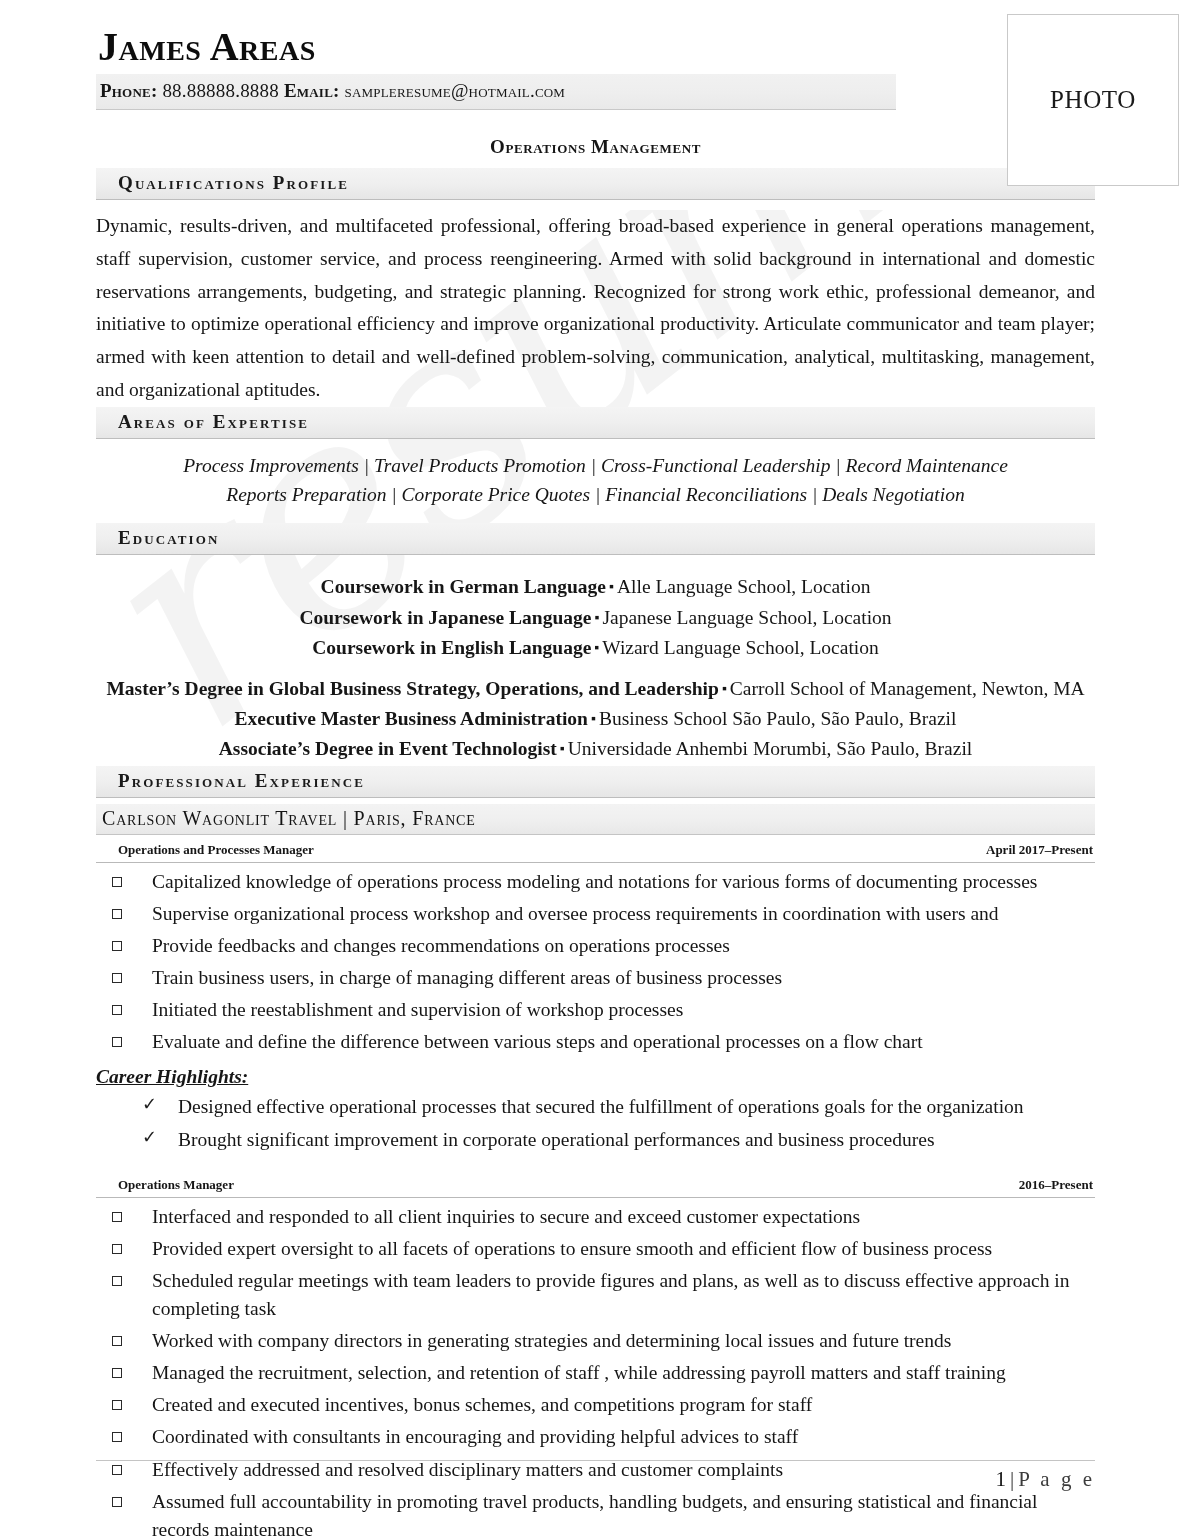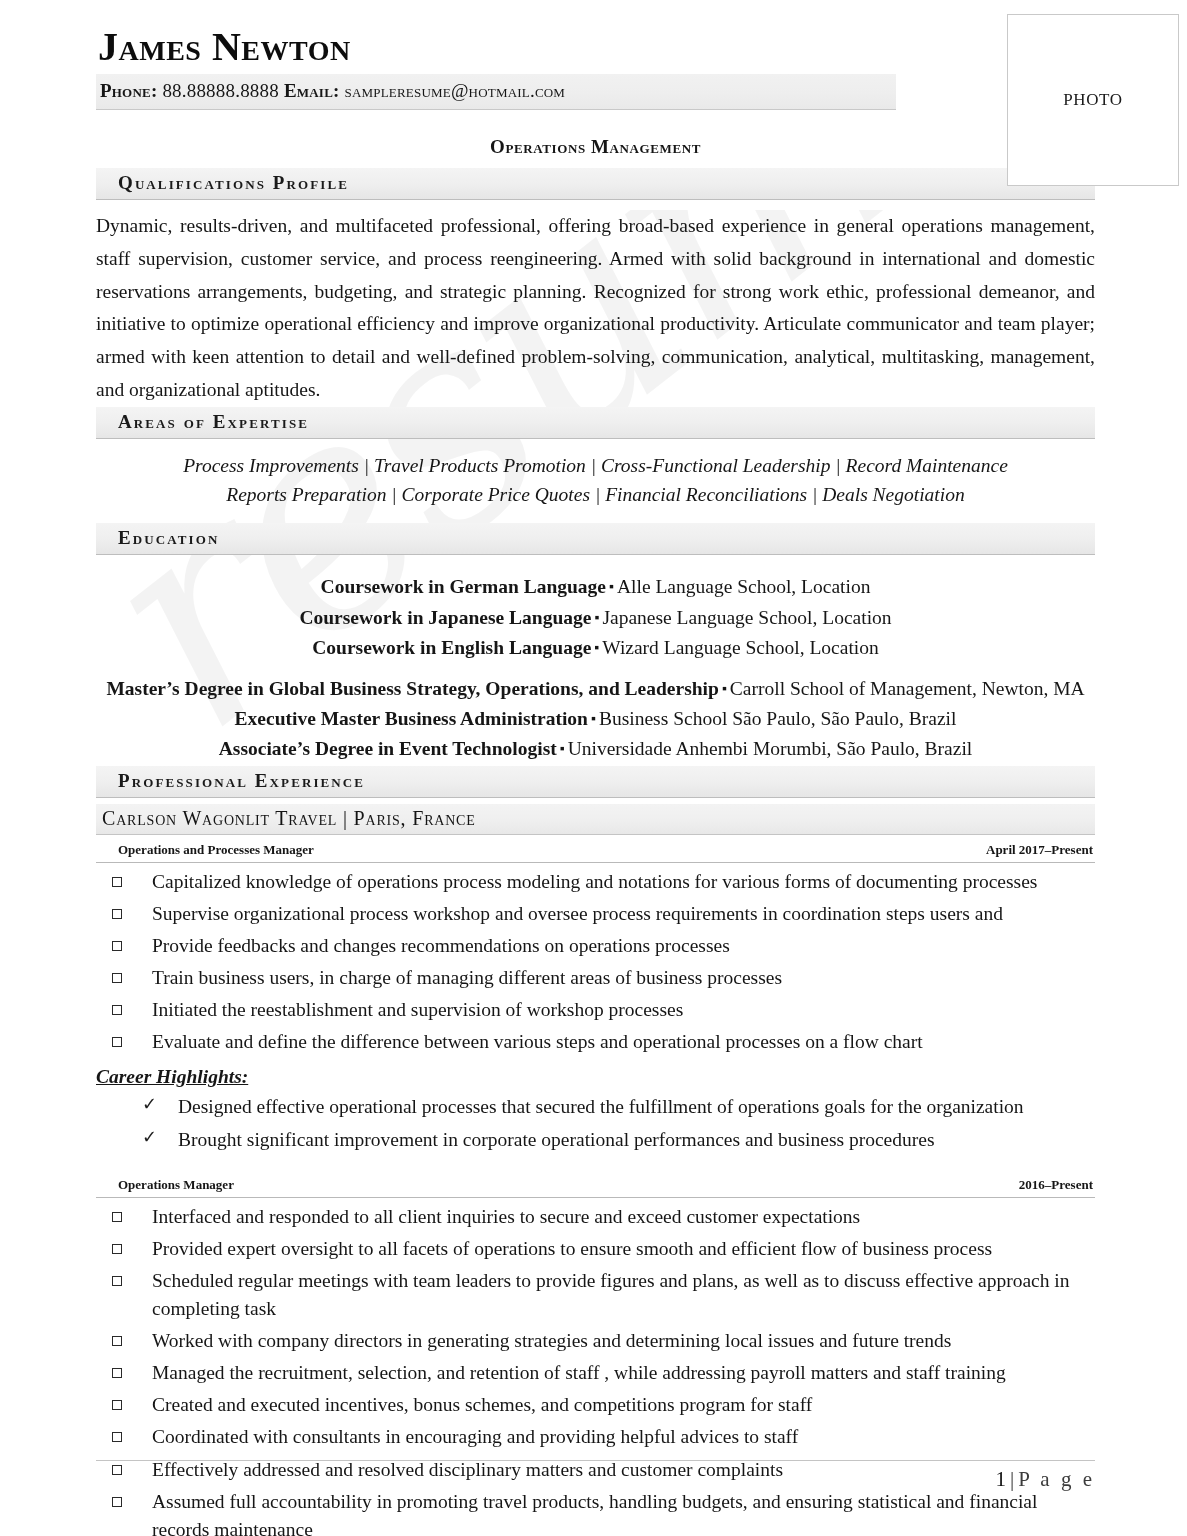--- a/index.html
+++ b/index.html
@@ -78,21 +78,21 @@
   .photo-box{
     position:absolute;
     right:-84px;
     top:14px;
     width:170px;height:170px;
     border:1px solid #c9c9c9;
     background:#ffffff;
     display:flex;align-items:center;justify-content:center;
   }
   .photo-box span{
-    font-size:17px;
+    font-size:25px;
     letter-spacing:0.6px;
     color:#1a1a1a;
   }
 
   
   .wrap{margin:0 92px 0 96px;}
   .target-title{
     text-align:center;
     font-size:19px;
     font-weight:700;
@@ -234,21 +234,21 @@
 
 <div class="page">
 
   <div class="watermark">
     <span>resume</span>
   </div>
 
   <div class="content">
 
     <div class="hdr">
-      <div class="name">James Newton</div>
+      <div class="name">James Areas</div>
 
       <div class="contact-block">
         <div class="contact-line">
           <span class="lbl">Phone:</span>
           <span>88.88888.8888</span>
           <span class="lbl">Email:</span>
           <span>sampleresume@hotmail.com</span>
         </div>
       </div>
 
@@ -304,21 +304,21 @@
 
       <div class="company-bar">Carlson Wagonlit Travel  |  Paris, France</div>
 
       
       <div class="job-row">
         <span>Operations and Processes Manager</span>
         <span>April 2017–Present</span>
       </div>
       <ul class="bullets">
         <li>Capitalized knowledge of operations process modeling and notations for various forms of documenting processes</li>
-        <li>Supervise organizational process workshop and oversee process requirements in coordination steps users and</li>
+        <li>Supervise organizational process workshop and oversee process requirements in coordination with users and</li>
         <li>Provide feedbacks and changes recommendations on operations processes</li>
         <li>Train business users, in charge of managing different areas of business processes</li>
         <li>Initiated the reestablishment and supervision of workshop processes</li>
         <li>Evaluate  and define the difference between various steps and operational processes on a flow chart</li>
       </ul>
       <div class="ch-title">Career Highlights:</div>
       <ul class="checks">
         <li>Designed effective operational processes that secured the fulfillment of operations goals for the organization</li>
         <li>Brought significant improvement in corporate operational performances and business procedures</li>
       </ul>

